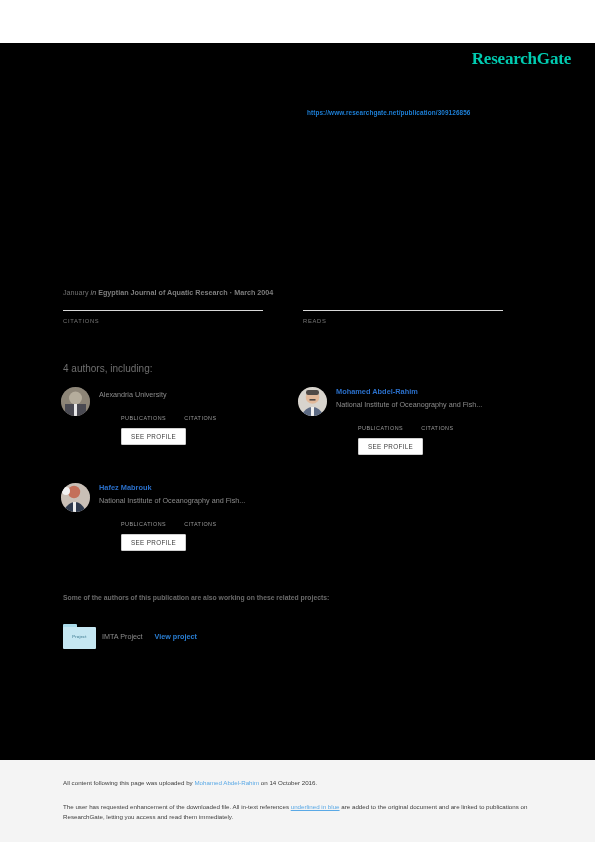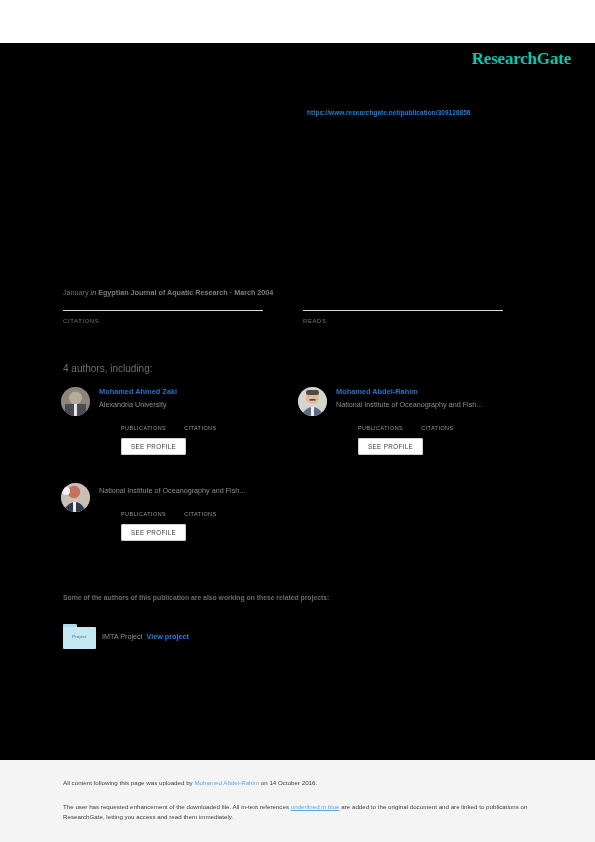--- a/index.html
+++ b/index.html
@@ -223,21 +223,21 @@
     color: #2f6f86;
     letter-spacing: 0.2px;
   }
   .project-name {
     margin-left: 6px;
     font-size: 7.2px;
     color: #8d8d8d;
     white-space: nowrap;
   }
   .project-link {
-    margin-left: 4px;
+    margin-left: 12px;
     font-size: 7.2px;
     font-weight: bold;
     color: #2a7fd4;
     white-space: nowrap;
   }
 
   
   .footer {
     position: absolute;
     left: 0;
@@ -304,21 +304,20 @@
   <div class="author-card a0">
     <div class="avatar">
       <svg width="29" height="29" viewBox="0 0 29 29">
         <rect width="29" height="29" fill="#8d8577"></rect>
         <circle cx="14.5" cy="11" r="6.5" fill="#b5ad9c"></circle>
         <rect x="4" y="17" width="21" height="12" fill="#4a4a52"></rect>
         <rect x="13" y="17" width="3" height="12" fill="#e8e8e8"></rect>
       </svg>
     </div>
     <div class="author-body">
-      <div class="author-name">Mohamed Ahmed Zaki</div>
       <div class="author-affil">Alexandria University</div>
       <div class="author-stats">
         <div class="author-stat">
           <div class="num"></div>
           <div class="lbl">PUBLICATIONS</div>
         </div>
         <div class="author-stat">
           <div class="num"></div>
           <div class="lbl">CITATIONS</div>
         </div>
@@ -359,20 +358,21 @@
     <div class="avatar">
       <svg width="29" height="29" viewBox="0 0 29 29">
         <rect width="29" height="29" fill="#c9bfb6"></rect>
         <circle cx="13" cy="9" r="6.2" fill="#c4705a"></circle>
         <circle cx="5" cy="8" r="4" fill="#f2f2f2"></circle>
         <path d="M2 29 q5 -10 12 -10 q7 0 11 10 z" fill="#2f3a4d"></path>
         <rect x="12" y="19" width="3" height="10" fill="#ededed"></rect>
       </svg>
     </div>
     <div class="author-body">
+      <div class="author-name">Hafez Mabrouk</div>
       <div class="author-affil">National Institute of Oceanography and Fish...</div>
       <div class="author-stats">
         <div class="author-stat">
           <div class="num"></div>
           <div class="lbl">PUBLICATIONS</div>
         </div>
         <div class="author-stat">
           <div class="num"></div>
           <div class="lbl">CITATIONS</div>
         </div>

